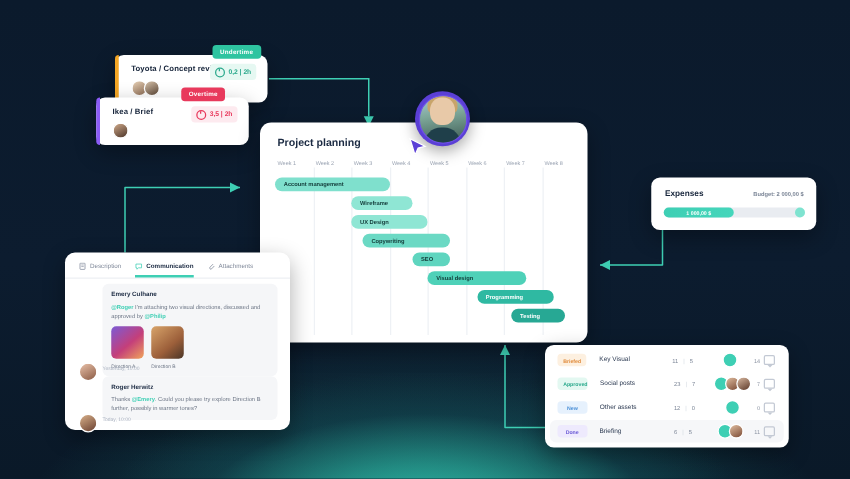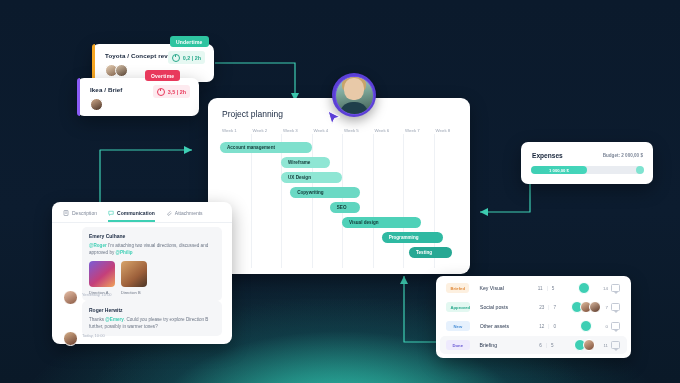--- a/index.html
+++ b/index.html
@@ -36,21 +36,21 @@
   .av.p3 { background:linear-gradient(150deg,#cfa98a,#4a3327); }
   .pill-badge { position:absolute; top:-8px; font-size:5px; font-weight:bold; color:#fff;
                 padding:2.5px 6px; border-radius:3px; letter-spacing:0.2px; }
   .time-chip { position:absolute; right:9px; top:7px; display:flex; align-items:center;
                font-size:5.4px; font-weight:bold; padding:2.5px 4px; border-radius:3px; }
   .time-chip .ic { width:6px; height:6px; border-radius:50%; border:1px solid currentColor; margin-right:3px; display:inline-block; position:relative; }
   .time-chip .ic:after { content:""; position:absolute; left:2px; top:0.8px; width:0.8px; height:2px; background:currentColor; }
 
   
   #planning { left:208px; top:98px; width:262px; height:176px; border-radius:9px; }
-  #planning .ptitle { position:absolute; left:14px; top:11px; font-size:8.5px; color:#1b2a42; font-weight:normal; }
+  #planning .ptitle { position:absolute; left:14px; top:11px; font-size:8.5px; color:#1b2a42; font-weight:bold; }
   .weekhead { position:absolute; left:12px; top:30px; right:6px; height:12px; }
   .weekhead .wk { position:absolute; top:0; font-size:4.4px; color:#9aa3b2; }
   .gridlines { position:absolute; left:12px; top:36px; right:6px; bottom:6px; }
   .gridlines .gl { position:absolute; top:0; bottom:0; width:1px; background:#eef1f5; }
   .bars { position:absolute; left:12px; top:44px; right:6px; }
   .bar { position:absolute; height:11px; border-radius:5.5px; display:flex; align-items:center; }
   .bar span { font-size:4.6px; font-weight:bold; color:#123a38; padding-left:7px; white-space:nowrap; }
   .bar.dark span { color:#ffffff; }
 
   

